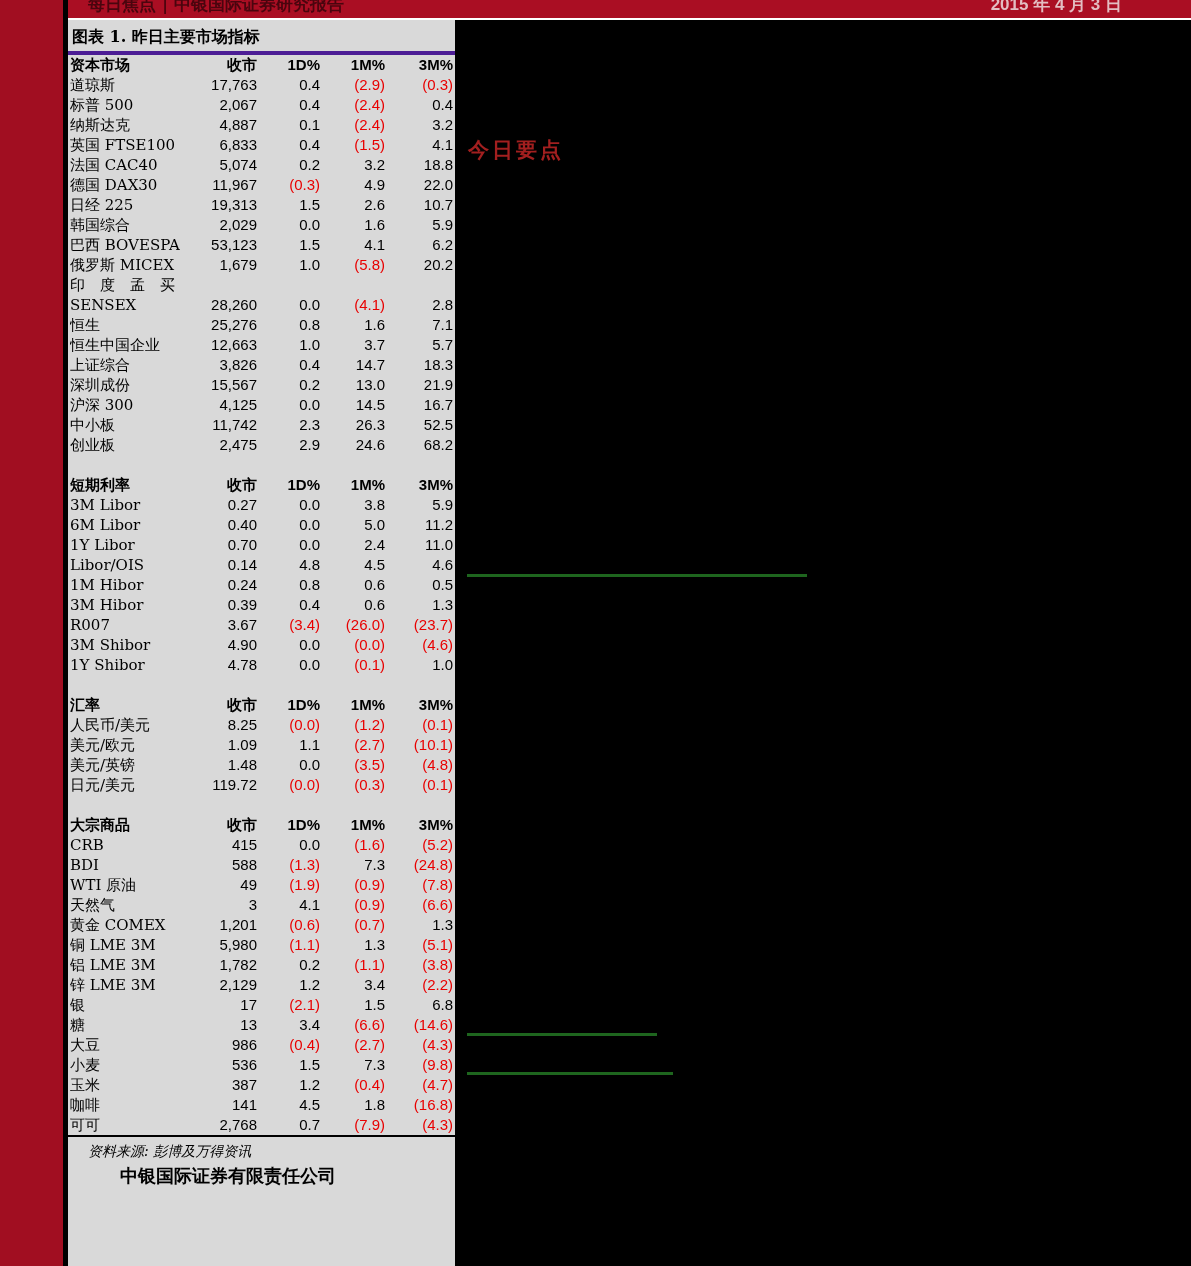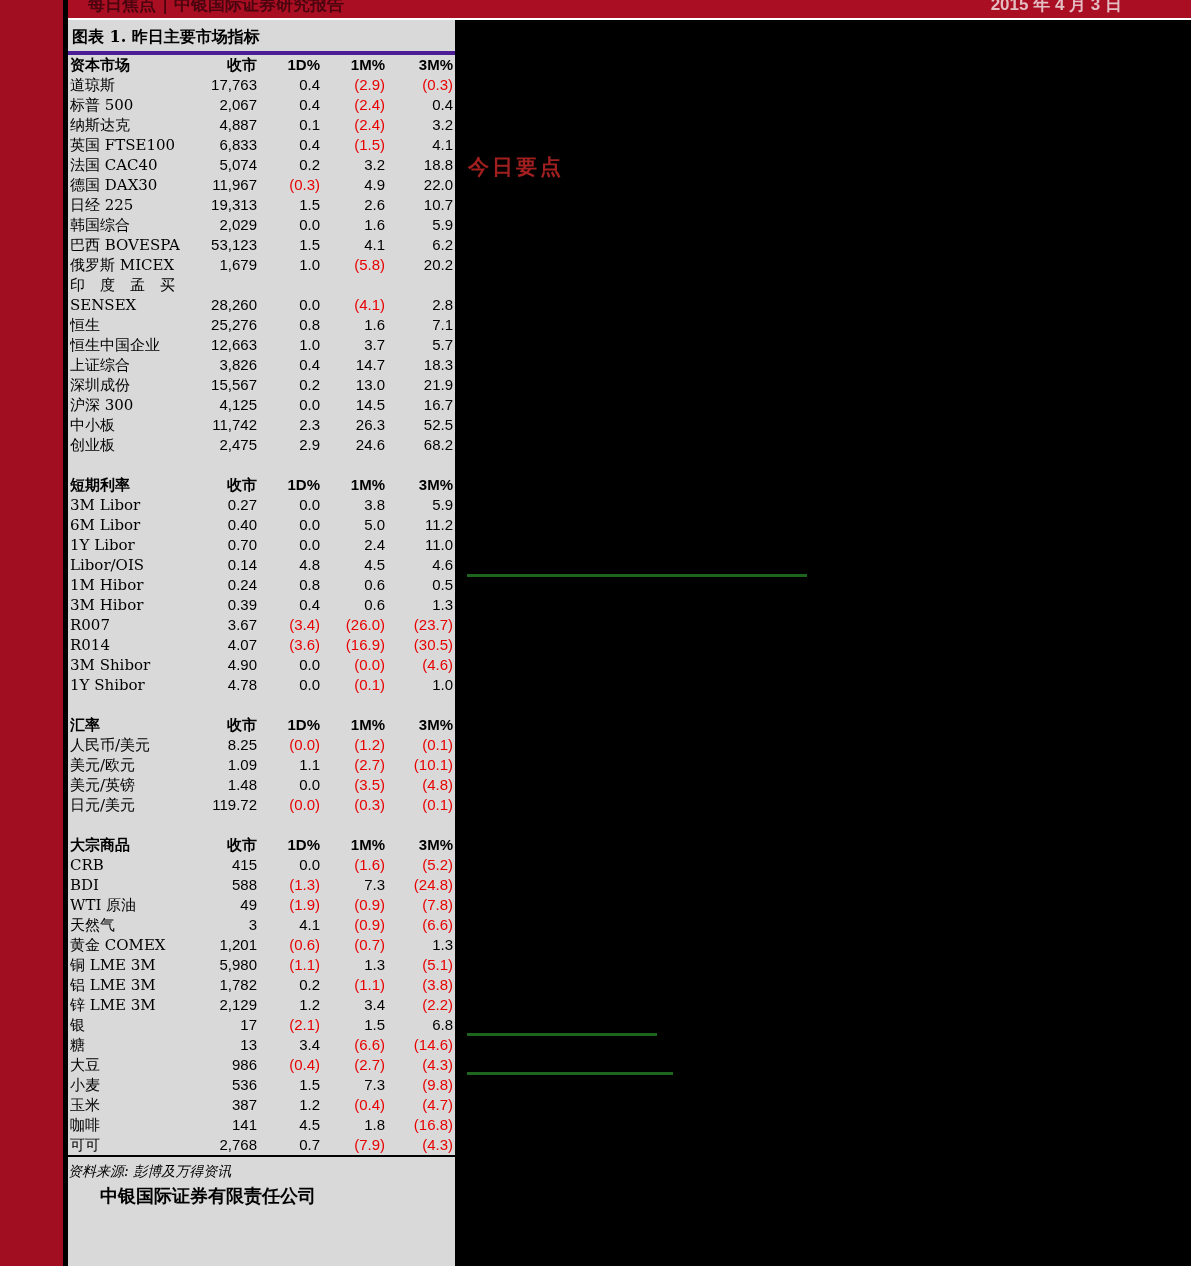--- a/index.html
+++ b/index.html
@@ -57,40 +57,40 @@
   }
   .row .lbl{font-family:"DejaVu Serif",serif;text-align:left;overflow:hidden;}
   .row .num{font-family:"Liberation Sans",sans-serif;text-align:right;}
   .row.hdr .lbl{font-weight:bold;}
   .row.hdr .num{font-weight:bold;}
   .num.neg{color:#E80000;}
   .spacer{height:20px;}
   .tbl-footer{
     border-top:2px solid #000;
     margin:0 0 0 0;
-    padding-left:0;
+    padding-left:20px;
   }
   .src-line{
     font-family:"DejaVu Serif",serif;font-style:italic;
     font-size:14px;height:27px;line-height:29px;white-space:nowrap;
   }
   .company-line{
     font-family:"DejaVu Serif",serif;font-weight:bold;
     font-size:18px;height:24px;line-height:24px;white-space:nowrap;margin-left:32px;
   }
   
   .right-panel{
     position:absolute;left:455px;top:20px;width:736px;height:1246px;
     background:#000;
   }
   .headline{
     position:absolute;left:13px;top:116px;
     color:#A21F1F;font-weight:bold;font-size:21px;
     font-family:"DejaVu Serif",serif;
-    letter-spacing:3px;white-space:nowrap;margin-top:17px;
+    letter-spacing:3px;white-space:nowrap;
   }
   .gline{position:absolute;height:3px;background:#1E651E;}
   .gline-1{left:12px;top:554px;width:340px;}
   .gline-2{left:12px;top:1013px;width:190px;}
   .gline-3{left:12px;top:1052px;width:206px;}
 </style>
 </head>
 <body>
 
 <div class="left-strip"></div>
@@ -297,27 +297,20 @@
         <span class="num">1.3</span>
       </div>
       <div class="row">
         <span class="lbl">R007</span>
         <span class="num">3.67</span>
         <span class="num neg">(3.4)</span>
         <span class="num neg">(26.0)</span>
         <span class="num neg">(23.7)</span>
       </div>
       <div class="row">
-        <span class="lbl">R014</span>
-        <span class="num">4.07</span>
-        <span class="num neg">(3.6)</span>
-        <span class="num neg">(16.9)</span>
-        <span class="num neg">(30.5)</span>
-      </div>
-      <div class="row">
         <span class="lbl">3M Shibor</span>
         <span class="num">4.90</span>
         <span class="num">0.0</span>
         <span class="num neg">(0.0)</span>
         <span class="num neg">(4.6)</span>
       </div>
       <div class="row">
         <span class="lbl">1Y Shibor</span>
         <span class="num">4.78</span>
         <span class="num">0.0</span>

